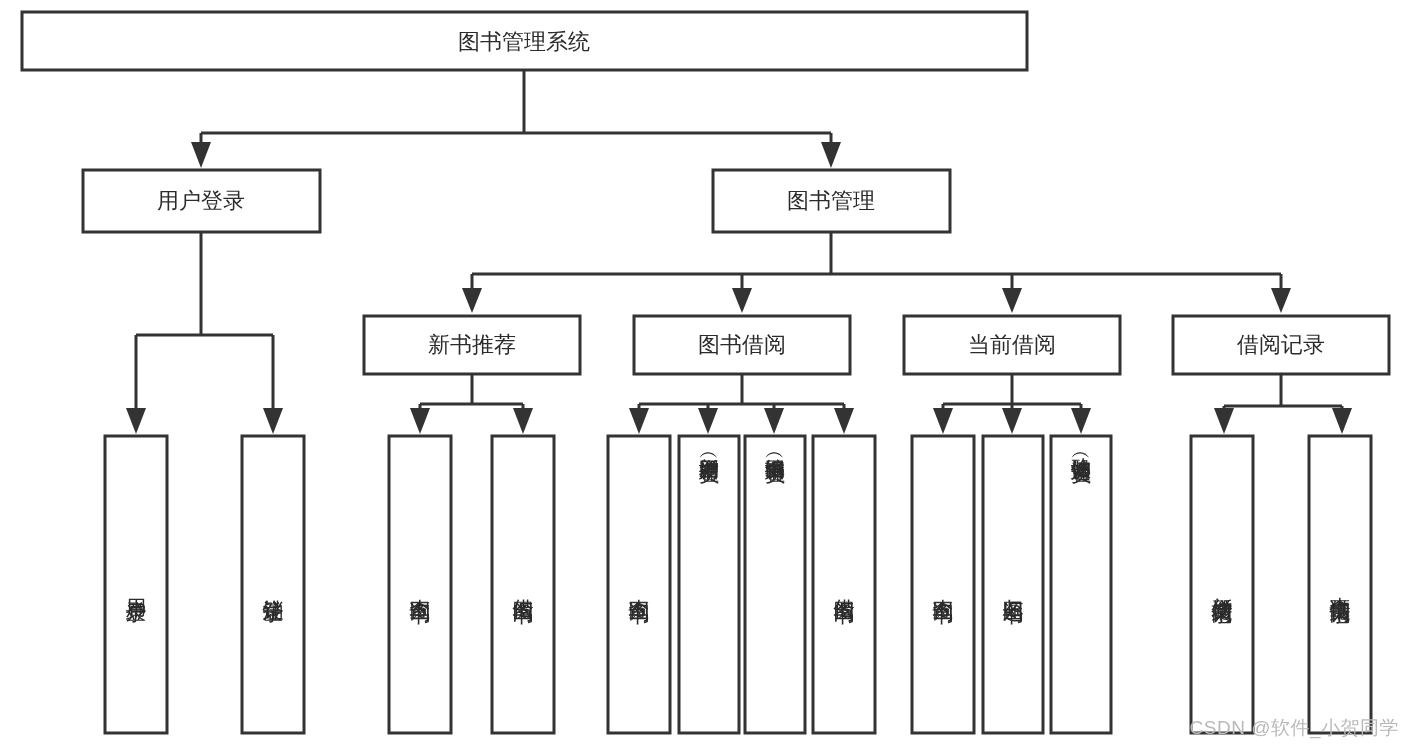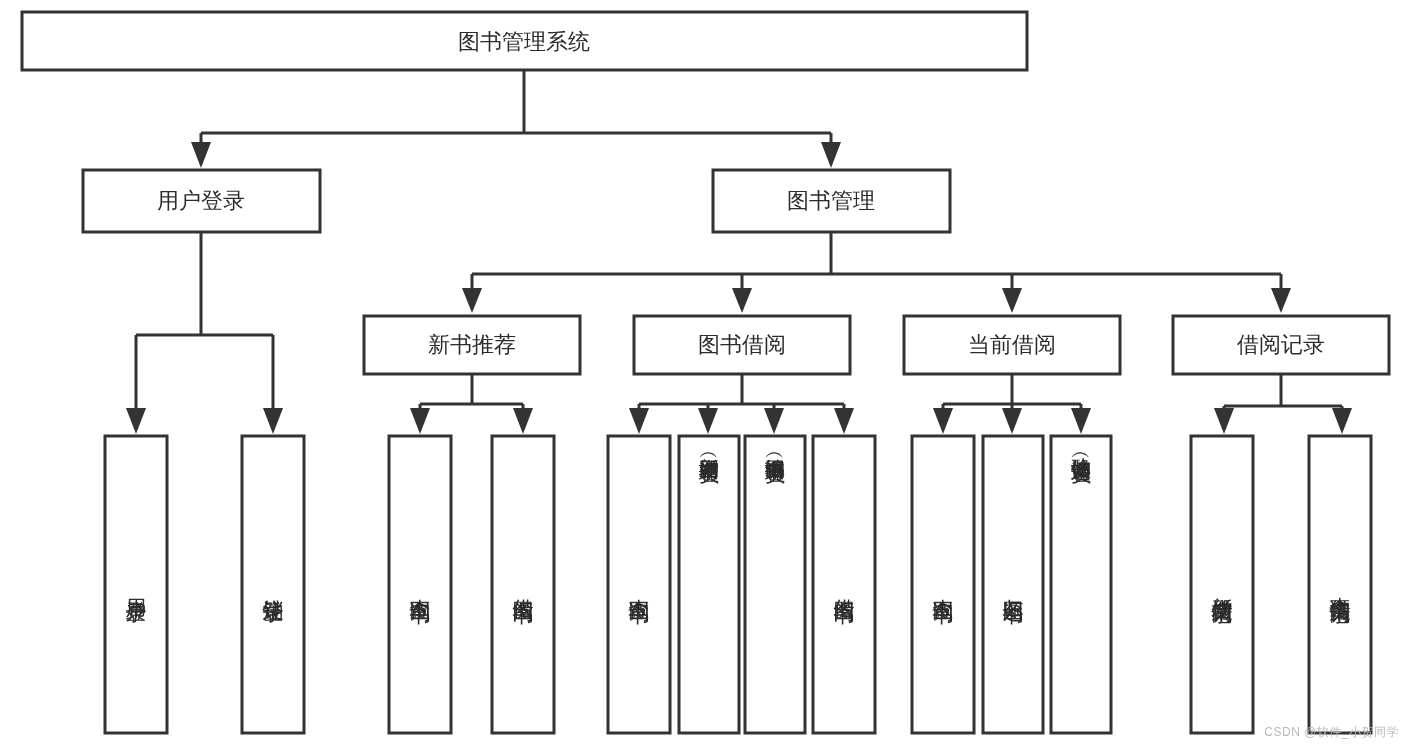--- a/index.html
+++ b/index.html
@@ -65,21 +65,21 @@
     color: #2b2b2b;
     letter-spacing: 1.5px;
     text-align: center;
     white-space: nowrap;
   }
   #watermark {
     position: absolute;
     right: 8px;
     bottom: 6px;
     font-family: "Liberation Sans", "DejaVu Sans", sans-serif;
-    font-size: 12px;
+    font-size: 19px;
     color: #b9b9b9;
     letter-spacing: 0.5px;
     white-space: nowrap;
     user-select: none;
   }
 </style>
 </head>
 <body>
 
 <div id="diagram-root">

